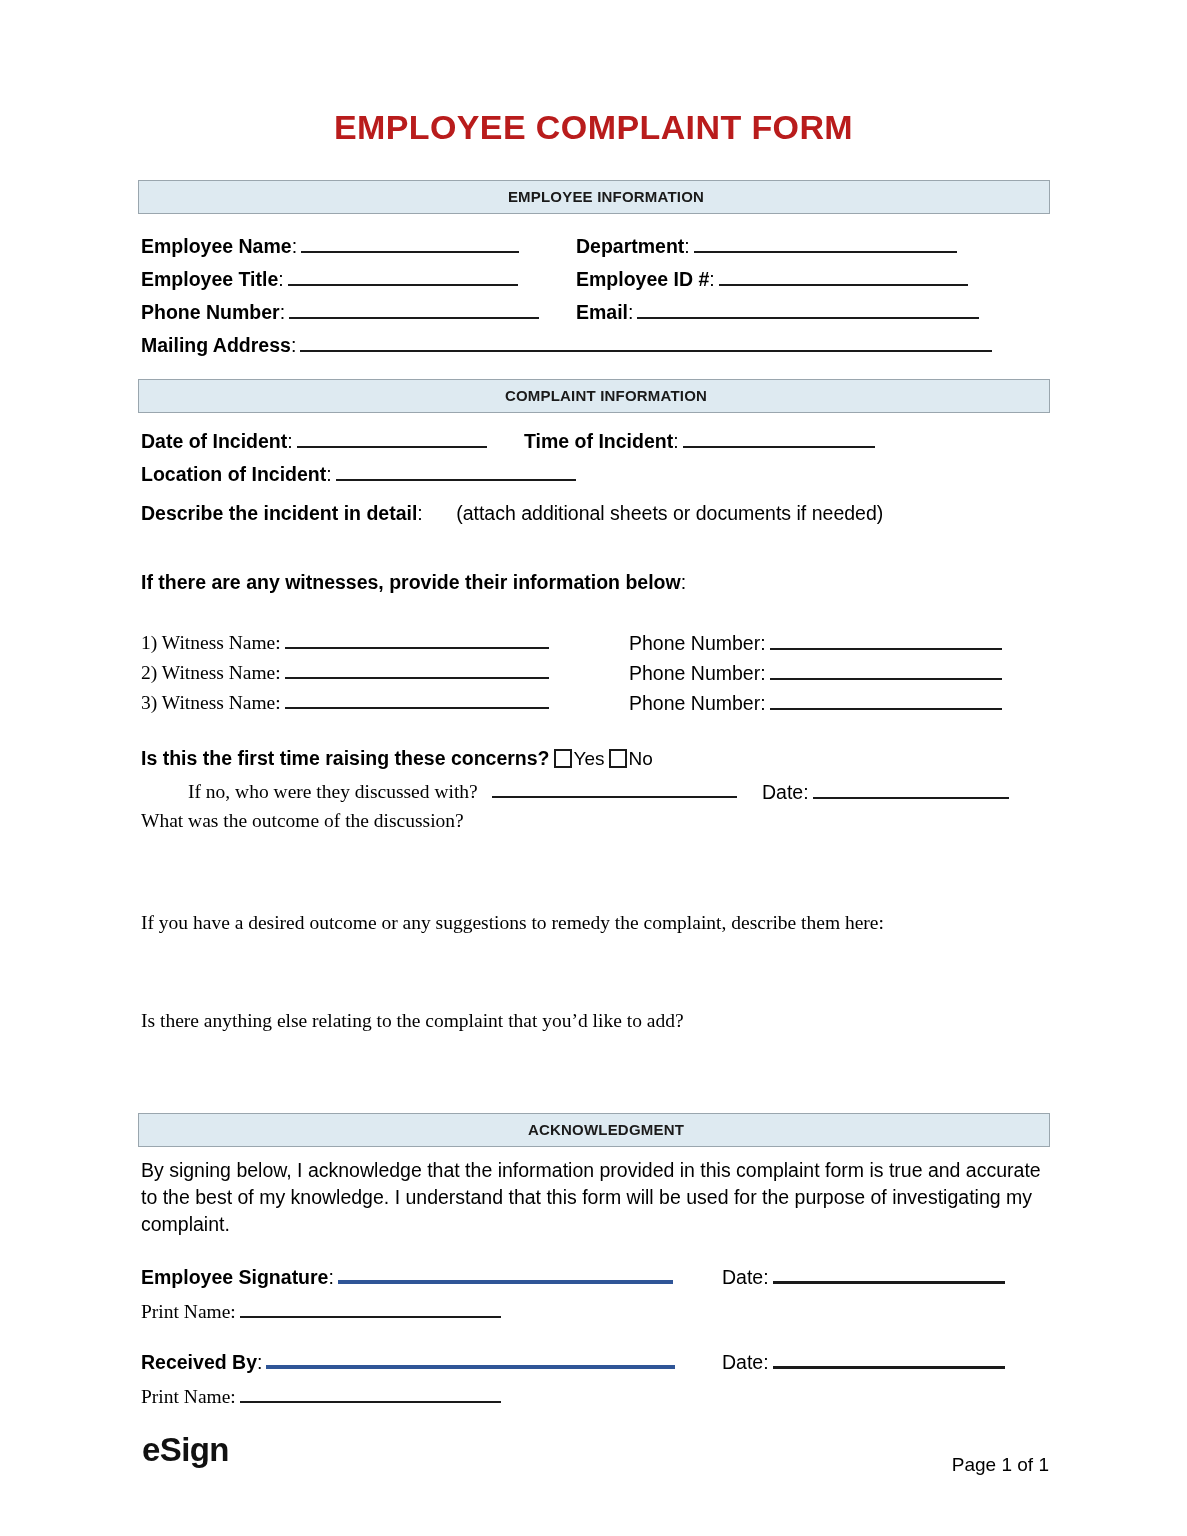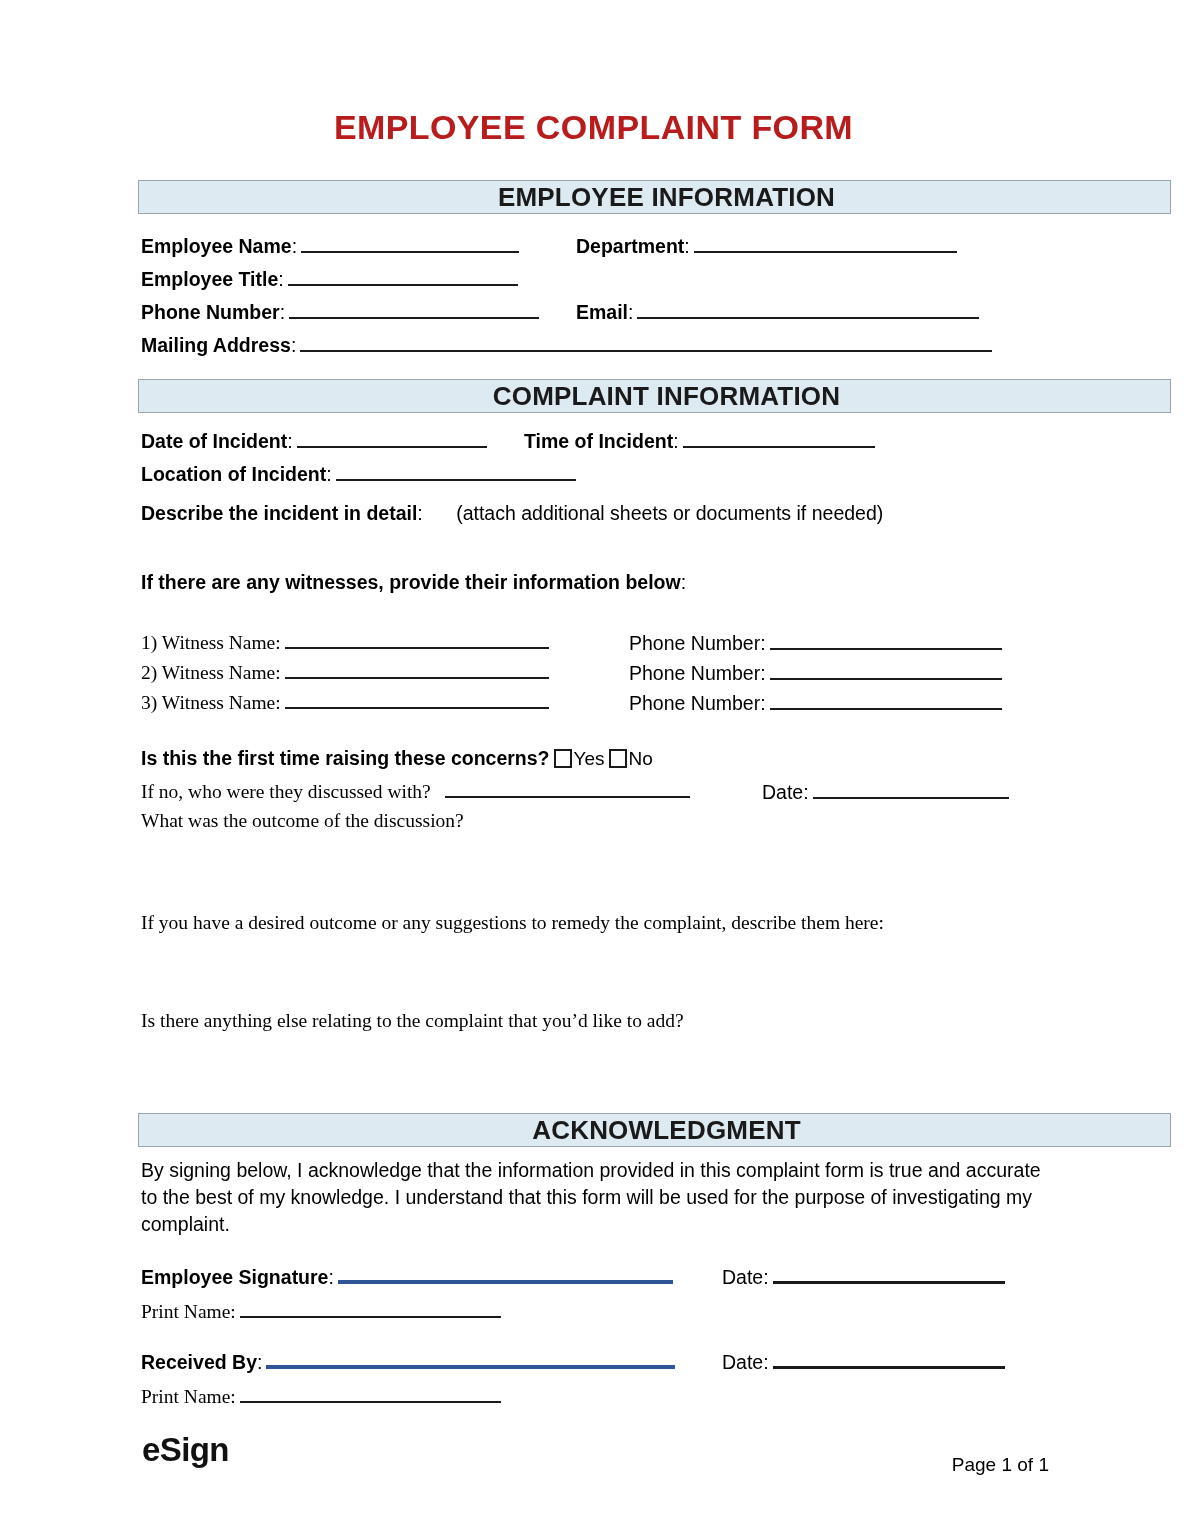--- a/index.html
+++ b/index.html
@@ -31,26 +31,26 @@
     font-size: 34px;
     font-weight: bold;
     letter-spacing: 0.4px;
     color: #b91c1c;
   }
 
   
   .section-bar {
     position: absolute;
     left: 138px;
-    width: 1033px;
+    width: 912px;
     height: 34px;
     background: #deeaf1;
     border: 1px solid #9aa6ae;
     text-align: center;
-    font-size: 26px;
+    font-size: 15px;
     font-weight: bold;
     line-height: 32px;
     color: #1a1a1a;
     letter-spacing: 0.2px;
     padding-left: 24px;
   }
 
   
   .row {
     position: absolute;
@@ -144,20 +144,23 @@
   <div class="row" style="top:233px;">
     <span class="lbl">Employee Name</span><span class="colon">:</span><span class="fill" style="width:218px;"></span>
   </div>
   <div class="col-right" style="left:576px; top:233px;">
     <span class="lbl">Department</span><span class="colon">:</span><span class="fill" style="width:263px;"></span>
   </div>
 
   <div class="row" style="top:266px;">
     <span class="lbl">Employee Title</span><span class="colon">:</span><span class="fill" style="width:230px;"></span>
   </div>
+  <div class="col-right" style="left:576px; top:266px;">
+    <span class="lbl">Employee ID #</span><span class="colon">:</span><span class="fill" style="width:249px;"></span>
+  </div>
 
   <div class="row" style="top:299px;">
     <span class="lbl">Phone Number</span><span class="colon">:</span><span class="fill" style="width:250px;"></span>
   </div>
   <div class="col-right" style="left:576px; top:299px;">
     <span class="lbl">Email</span><span class="colon">:</span><span class="fill" style="width:342px;"></span>
   </div>
 
   <div class="row" style="top:332px;">
     <span class="lbl">Mailing Address</span><span class="colon">:</span><span class="fill" style="width:692px;"></span>
@@ -206,21 +209,21 @@
     <span>Witness Name</span><span>:</span><span class="fill" style="width:264px;"></span>
   </div>
   <div class="col-right" style="left:629px; top:690px; font-weight:normal;">
     <span>Phone Number</span><span>:</span><span class="fill" style="width:232px;"></span>
   </div>
 
   <div class="row" style="top:745px;">
     <span class="lbl">Is this the first time raising these concerns?</span><span class="cbox"></span><span class="cb-label">Yes</span><span class="cbox"></span><span class="cb-label">No</span>
   </div>
 
-  <div class="row plain" style="top:779px;">
+  <div class="row plain" style="top:779px;margin-left:47px;">
     <span>If no, who were they discussed with?</span><span class="fill" style="width:245px; margin-left:14px;"></span>
   </div>
   <div class="col-right" style="left:762px; top:779px; font-weight:normal;">
     <span>Date</span><span>:</span><span class="fill" style="width:196px;"></span>
   </div>
 
   <div class="row plain" style="top:808px;">
     <span>What was the outcome of the discussion?</span>
   </div>
   <div style="position:absolute; left:141px; top:840px; width:908px; height:62px;"></div>

